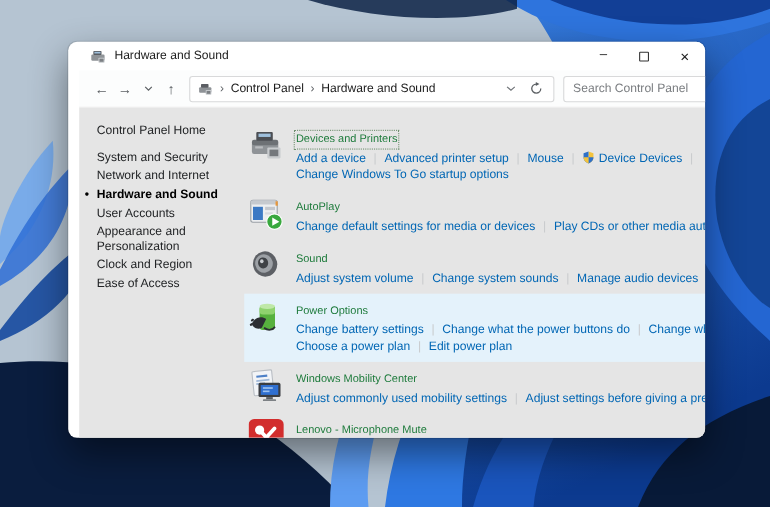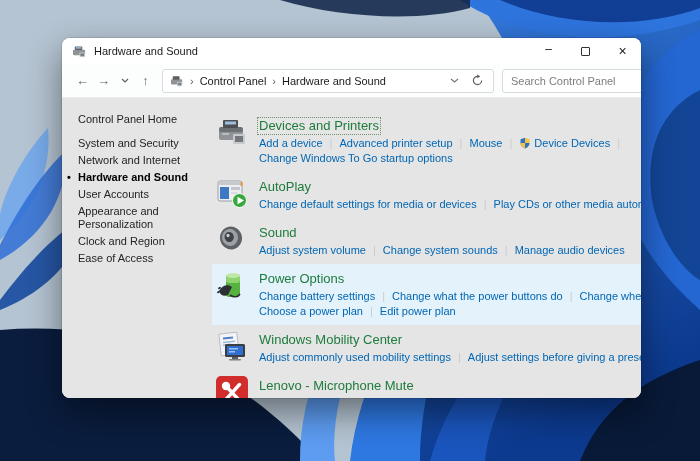--- a/index.html
+++ b/index.html
@@ -12,21 +12,21 @@
   html,body{width:700px;height:461px;overflow:hidden;}
   body{font-family:"Liberation Sans","DejaVu Sans",sans-serif;}
   .desktop{position:relative;width:700px;height:461px;overflow:hidden;background:#b5c4d2;}
   .wallpaper{position:absolute;inset:0;}
 
   
   .window{
     position:absolute;left:62px;top:38px;width:579px;height:360px;
     background:#fff;border-radius:8px;overflow:hidden;
     box-shadow:0 14px 34px rgba(0,0,0,.45),0 0 0 1px rgba(0,0,0,.10);
-    display:flex;flex-direction:column;
+    display:flex;flex-direction:column;padding-left:10px;
   }
   .titlebar{height:26px;flex:none;display:flex;align-items:center;padding-left:10px;background:#fff;}
   .title-icon{width:15px;height:13px;flex:none;}
   .title-text{font-size:11px;color:#1b1b1b;margin-left:7px;}
   .controls{margin-left:auto;display:flex;height:100%;}
   .ctrl{width:37px;height:100%;display:flex;align-items:center;justify-content:center;color:#222;cursor:pointer;}
   .ctrl-min{font-size:12px;padding-bottom:4px;}
   .ctrl-max .maxbox{width:9px;height:9px;border:1.2px solid #333;border-radius:1px;}
   .ctrl-close{font-size:14px;}
 
@@ -50,21 +50,21 @@
   .sb-home{color:#222426;margin-bottom:11px;cursor:pointer;}
   .sb-item{position:relative;color:#222426;margin-bottom:4px;cursor:pointer;}
   .sb-item.active{font-weight:bold;color:#000;}
   .sb-item.active::before{content:"\2022";position:absolute;left:-11px;top:0;font-weight:bold;color:#000;}
 
   .main{flex:1;padding:13px 5px 0 0;}
   .cp-section{display:flex;gap:11px;padding:5px 6px 6px 4px;}
   .cp-section.highlight{background:var(--power-highlight);}
   .cp-icon{width:32px;height:32px;flex:none;margin-top:0;}
   .sec-body{min-width:0;}
-  .sec-title{display:inline-block;font-size:13px;line-height:14px;color:var(--section-title-green);margin-bottom:3px;cursor:pointer;}
+  .sec-title{display:inline-block;font-size:10px;line-height:14px;color:var(--section-title-green);margin-bottom:3px;cursor:pointer;}
   .sec-title.focused{outline:1px dotted #6f8f6f;outline-offset:1px;}
   .links-row{font-size:11px;line-height:15px;color:var(--link-blue);white-space:nowrap;}
   .cp-link{color:var(--link-blue);cursor:pointer;}
   .cp-link.sep::after{content:"|";color:#c9cbcd;margin:0 7px;cursor:default;}
   .shield{width:12px;height:12px;vertical-align:-2px;margin-right:3px;}
 </style>
 </head>
 <body>
 
 <div class="desktop">

